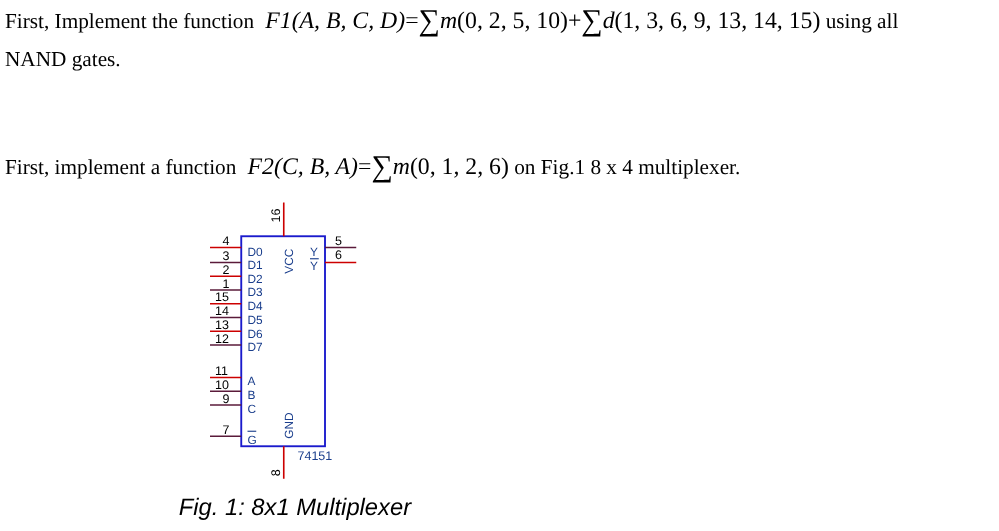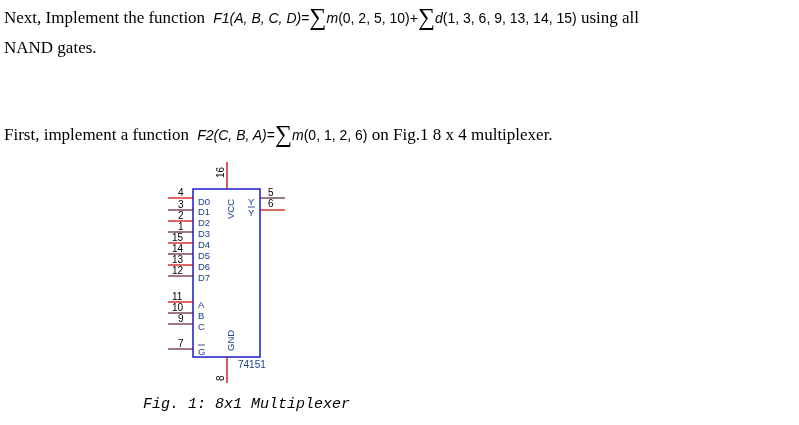--- a/index.html
+++ b/index.html
@@ -1,33 +1,33 @@
 <!DOCTYPE html>
 <html><head>
 <meta charset="utf-8">
 <style>
   html, body { margin:0; padding:0; background:#ffffff; }
   body { width:799px; height:425px; position:relative; overflow:hidden;
          font-family:"Liberation Serif", "DejaVu Serif", serif; color:#000; }
   .line { position:absolute; left:4px; font-size:17px; white-space:nowrap; line-height:20px; }
-  .math { font-family:Liberation Sans, sans-serif; font-style:italic; font-size:14px; }
+  .math { font-family:Liberation Serif, serif; font-style:italic; font-size:19px; }
   .up { font-style:normal; }
   .sigma { font-style:normal; font-size:24px; position:relative; top:2px; }
-  .caption { position:absolute; left:143px; top:396px; font-family:Liberation Mono, monospace;
-             font-style:italic; font-size:15px; }
+  .caption { position:absolute; left:143px; top:396px; font-family:Liberation Sans, sans-serif;
+             font-style:italic; font-size:19px; }
   svg { position:absolute; left:0; top:0; }
   .pinnum { font-family:"Liberation Sans", sans-serif; font-size:10px; fill:#000; }
   .pinlbl { font-family:"Liberation Sans", sans-serif; font-size:9.5px; fill:#1a3e8c; }
   .partno { font-family:"Liberation Sans", sans-serif; font-size:10px; fill:#1a3e8c; }
 </style>
 </head>
 <body>
 
 <div class="line" style="top:5px;">
-  <span>Next, Implement the function</span>
+  <span>First, Implement the function</span>
   <span class="math">&nbsp;<span>F1</span><span>(A, B, C, D)</span></span><span class="math up">=</span><span class="sigma">∑</span><span class="math">m</span><span class="math up">(0, 2, 5, 10)</span><span class="math up">+</span><span class="sigma">∑</span><span class="math">d</span><span class="math up">(1, 3, 6, 9, 13, 14, 15)</span>
   <span>using all</span>
 </div>
 <div class="line" style="top:38px;text-align:right;">
   <span>NAND gates.</span>
 </div>
 
 <div class="line" style="top:122px;">
   <span>First, implement a function</span>
   <span class="math">&nbsp;<span>F2</span><span>(C, B, A)</span></span><span class="math up">=</span><span class="sigma">∑</span><span class="math">m</span><span class="math up">(0, 1, 2, 6)</span>

